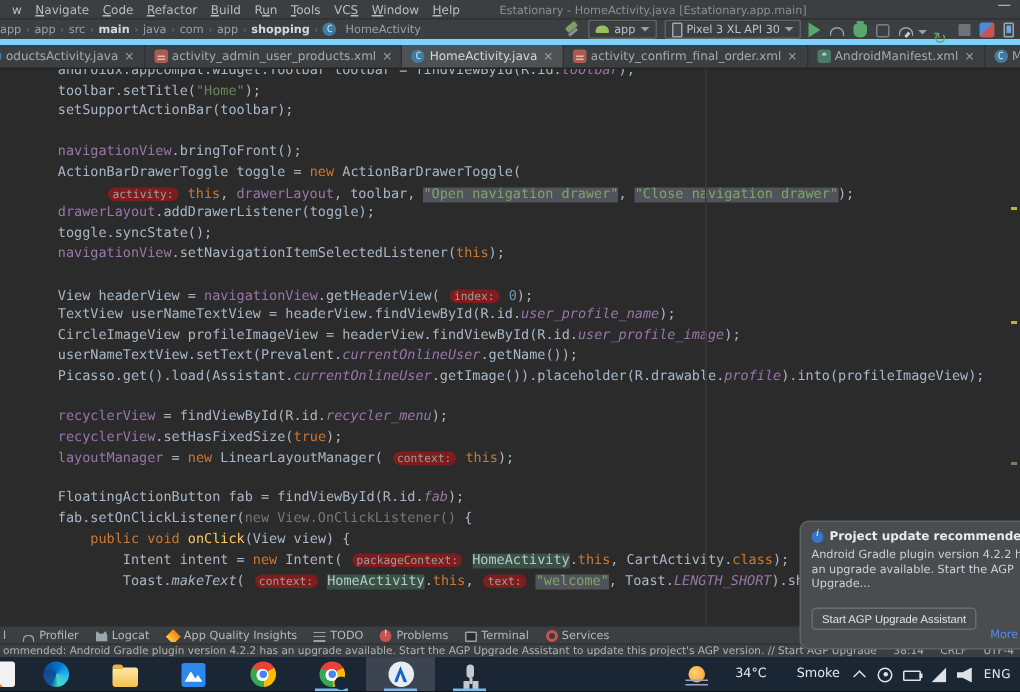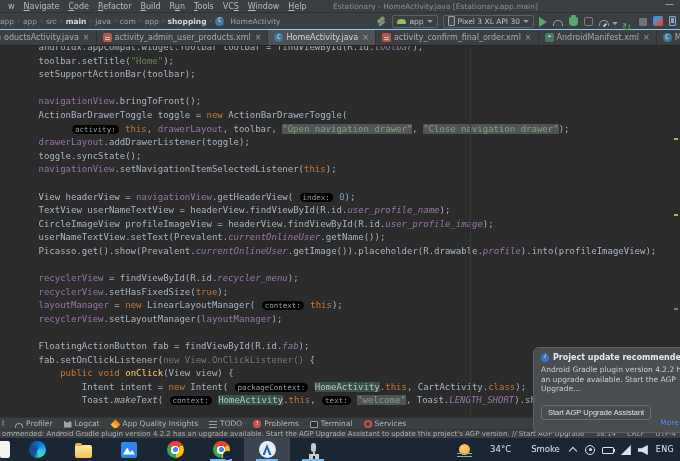--- a/index.html
+++ b/index.html
@@ -10,21 +10,21 @@
   
   .menubar{height:13px;background:#3c3f41;display:flex;align-items:center;gap:9px;
            padding-left:8px;font-size:8px;color:#bbbbbb;position:relative;border-bottom:1px solid #323232;}
   .menu-item{white-space:nowrap;}
   .menu-item u{text-decoration:underline;}
   .win-title{position:absolute;left:333px;right:24px;top:0;line-height:13px;font-size:7.5px;
              color:#8b8e90;white-space:nowrap;overflow:hidden;}
   .win-min{position:absolute;right:6px;top:-1px;color:#c8c8c8;font-size:9px;}
 
   
-  .toolbar{height:17px;background:#3c3f41;display:flex;align-items:center;border-bottom:1px solid #7dd3fc;}
+  .toolbar{height:17px;background:#3c3f41;display:flex;align-items:center;border-bottom:4px solid #7dd3fc;}
   .breadcrumb{display:flex;align-items:center;gap:3px;font-size:7.5px;color:#9da0a3;
               margin-left:-4px;padding-left:4px;white-space:nowrap;}
   .crumb-sep{color:#6a6d70;font-size:7px;}
   .crumb-b{color:#d6d9dc;font-weight:bold;}
   .run-controls{margin-left:auto;display:flex;align-items:center;gap:5px;padding-right:4px;}
   .selbox{height:13px;border:1px solid #5e6163;border-radius:2px;display:flex;align-items:center;
           gap:3px;padding:0 4px;font-size:7.5px;color:#bfc2c5;white-space:nowrap;}
   .chev{width:0;height:0;border-top:3px solid #9aa0a6;border-left:3px solid transparent;border-right:3px solid transparent;}
 
   .ticon{display:inline-block;position:relative;width:11px;height:11px;flex:none;}
@@ -70,21 +70,21 @@
   .t-s{color:#6a8759;}
   .t-shl{color:#7fa36c;background:#50545a;}
   .t-f{color:#9876aa;}
   .t-sf{color:#9876aa;font-style:italic;}
   .t-si{color:#a9b7c6;font-style:italic;}
   .t-a{color:#bbb529;}
   .t-md{color:#ffc66b;margin-top:16px;}
   .t-n{color:#6897bb;}
   .t-hl{color:#b9c7d1;background:#385243;}
   .t-dim{color:#787878;}
-  .t-h{font-size:7.5px;background:#000000;color:#9b9ea1;border-radius:5px;padding:0 3px;margin:0 1px;}
+  .t-h{font-size:7.5px;background:#7f1d1d;color:#9b9ea1;border-radius:5px;padding:0 3px;margin:0 1px;}
   .stripe{position:absolute;right:0;top:0;bottom:0;width:8px;}
   .stripe span{position:absolute;right:2px;width:4px;height:2px;background:#bbb529;display:block;}
   .m1{top:92px;} .m2{top:168px;} .m3{top:262px;background:#6a8759 !important;}
 
   
   .notif{position:absolute;left:533px;top:347px;width:172px;background:#4a4d4f;border:1px solid #5e6164;
          border-radius:6px;padding:5px 7px;z-index:5;}
   .notif-head{display:flex;align-items:center;gap:4px;}
   .info-ic{width:8px;height:8px;border-radius:50%;background:#3874cb;position:relative;flex:none;}
   .info-ic::after{content:"i";position:absolute;left:0;right:0;top:-1.5px;text-align:center;color:#fff;font-size:6px;font-style:italic;}
@@ -272,26 +272,25 @@
         <div class="code-line"><span class="t-d">      ActionBarDrawerToggle toggle = </span><span class="t-k">new</span><span class="t-d"> ActionBarDrawerToggle(</span></div>
         <div class="code-line"><span class="t-d">            </span><span class="t-h">activity:</span><span class="t-d"> </span><span class="t-k">this</span><span class="t-d">, </span><span class="t-f">drawerLayout</span><span class="t-d">, toolbar, </span><span class="t-shl">"Open navigation drawer"</span><span class="t-d">, </span><span class="t-shl">"Close navigation drawer"</span><span class="t-d">);</span></div>
         <div class="code-line"><span class="t-f">      drawerLayout</span><span class="t-d">.addDrawerListener(toggle);</span></div>
         <div class="code-line"><span class="t-d">      toggle.syncState();</span></div>
         <div class="code-line"><span class="t-f">      navigationView</span><span class="t-d">.setNavigationItemSelectedListener(</span><span class="t-k">this</span><span class="t-d">);</span></div>
         <div class="code-line"> </div>
         <div class="code-line"><span class="t-d">      View headerView = </span><span class="t-f">navigationView</span><span class="t-d">.getHeaderView( </span><span class="t-h">index:</span><span class="t-d"> </span><span class="t-n">0</span><span class="t-d">);</span></div>
         <div class="code-line"><span class="t-d">      TextView userNameTextView = headerView.findViewById(R.id.</span><span class="t-sf">user_profile_name</span><span class="t-d">);</span></div>
         <div class="code-line"><span class="t-d">      CircleImageView profileImageView = headerView.findViewById(R.id.</span><span class="t-sf">user_profile_image</span><span class="t-d">);</span></div>
         <div class="code-line"><span class="t-d">      userNameTextView.setText(Prevalent.</span><span class="t-sf">currentOnlineUser</span><span class="t-d">.getName());</span></div>
-        <div class="code-line"><span class="t-d">      Picasso.get().show(Prevalent.</span><span class="t-sf">currentOnlineUser</span><span class="t-d">.getImage()).placeholder(R.drawable.</span><span class="t-sf">profile</span><span class="t-d">).into(profileImageView);</span></div>
+        <div class="code-line"><span class="t-d">      Picasso.get().load(Assistant.</span><span class="t-sf">currentOnlineUser</span><span class="t-d">.getImage()).placeholder(R.drawable.</span><span class="t-sf">profile</span><span class="t-d">).into(profileImageView);</span></div>
         <div class="code-line"> </div>
         <div class="code-line"><span class="t-f">      recyclerView</span><span class="t-d"> = findViewById(R.id.</span><span class="t-sf">recycler_menu</span><span class="t-d">);</span></div>
         <div class="code-line"><span class="t-f">      recyclerView</span><span class="t-d">.setHasFixedSize(</span><span class="t-k">true</span><span class="t-d">);</span></div>
         <div class="code-line"><span class="t-f">      layoutManager</span><span class="t-d"> = </span><span class="t-k">new</span><span class="t-d"> LinearLayoutManager( </span><span class="t-h">context:</span><span class="t-d"> </span><span class="t-k">this</span><span class="t-d">);</span></div>
-        <div class="code-line"><span class="t-f">      recyclerView</span><span class="t-d">.setLayoutManager(</span><span class="t-f">layoutManager</span><span class="t-d">);</span></div>
         <div class="code-line"> </div>
         <div class="code-line"><span class="t-d">      FloatingActionButton fab = findViewById(R.id.</span><span class="t-sf">fab</span><span class="t-d">);</span></div>
         <div class="code-line"><span class="t-d">      fab.setOnClickListener(</span><span class="t-dim">new View.OnClickListener() </span><span class="t-d">{</span></div>
         <div class="code-line"><span class="t-k">          public void </span><span class="t-md">onClick</span><span class="t-d">(View view) {</span></div>
         <div class="code-line"><span class="t-d">              Intent intent = </span><span class="t-k">new</span><span class="t-d"> Intent( </span><span class="t-h">packageContext:</span><span class="t-d"> </span><span class="t-hl">HomeActivity</span><span class="t-d">.</span><span class="t-k">this</span><span class="t-d">, CartActivity.</span><span class="t-k">class</span><span class="t-d">);</span></div>
         <div class="code-line"><span class="t-d">              Toast.</span><span class="t-si">makeText</span><span class="t-d">( </span><span class="t-h">context:</span><span class="t-d"> </span><span class="t-hl">HomeActivity</span><span class="t-d">.</span><span class="t-k">this</span><span class="t-d">, </span><span class="t-h">text:</span><span class="t-d"> </span><span class="t-shl">"welcome"</span><span class="t-d">, Toast.</span><span class="t-sf">LENGTH_SHORT</span><span class="t-d">).show();</span></div>
       </div>
     <div class="stripe">
       <span class="m1"></span>
       <span class="m2"></span>

